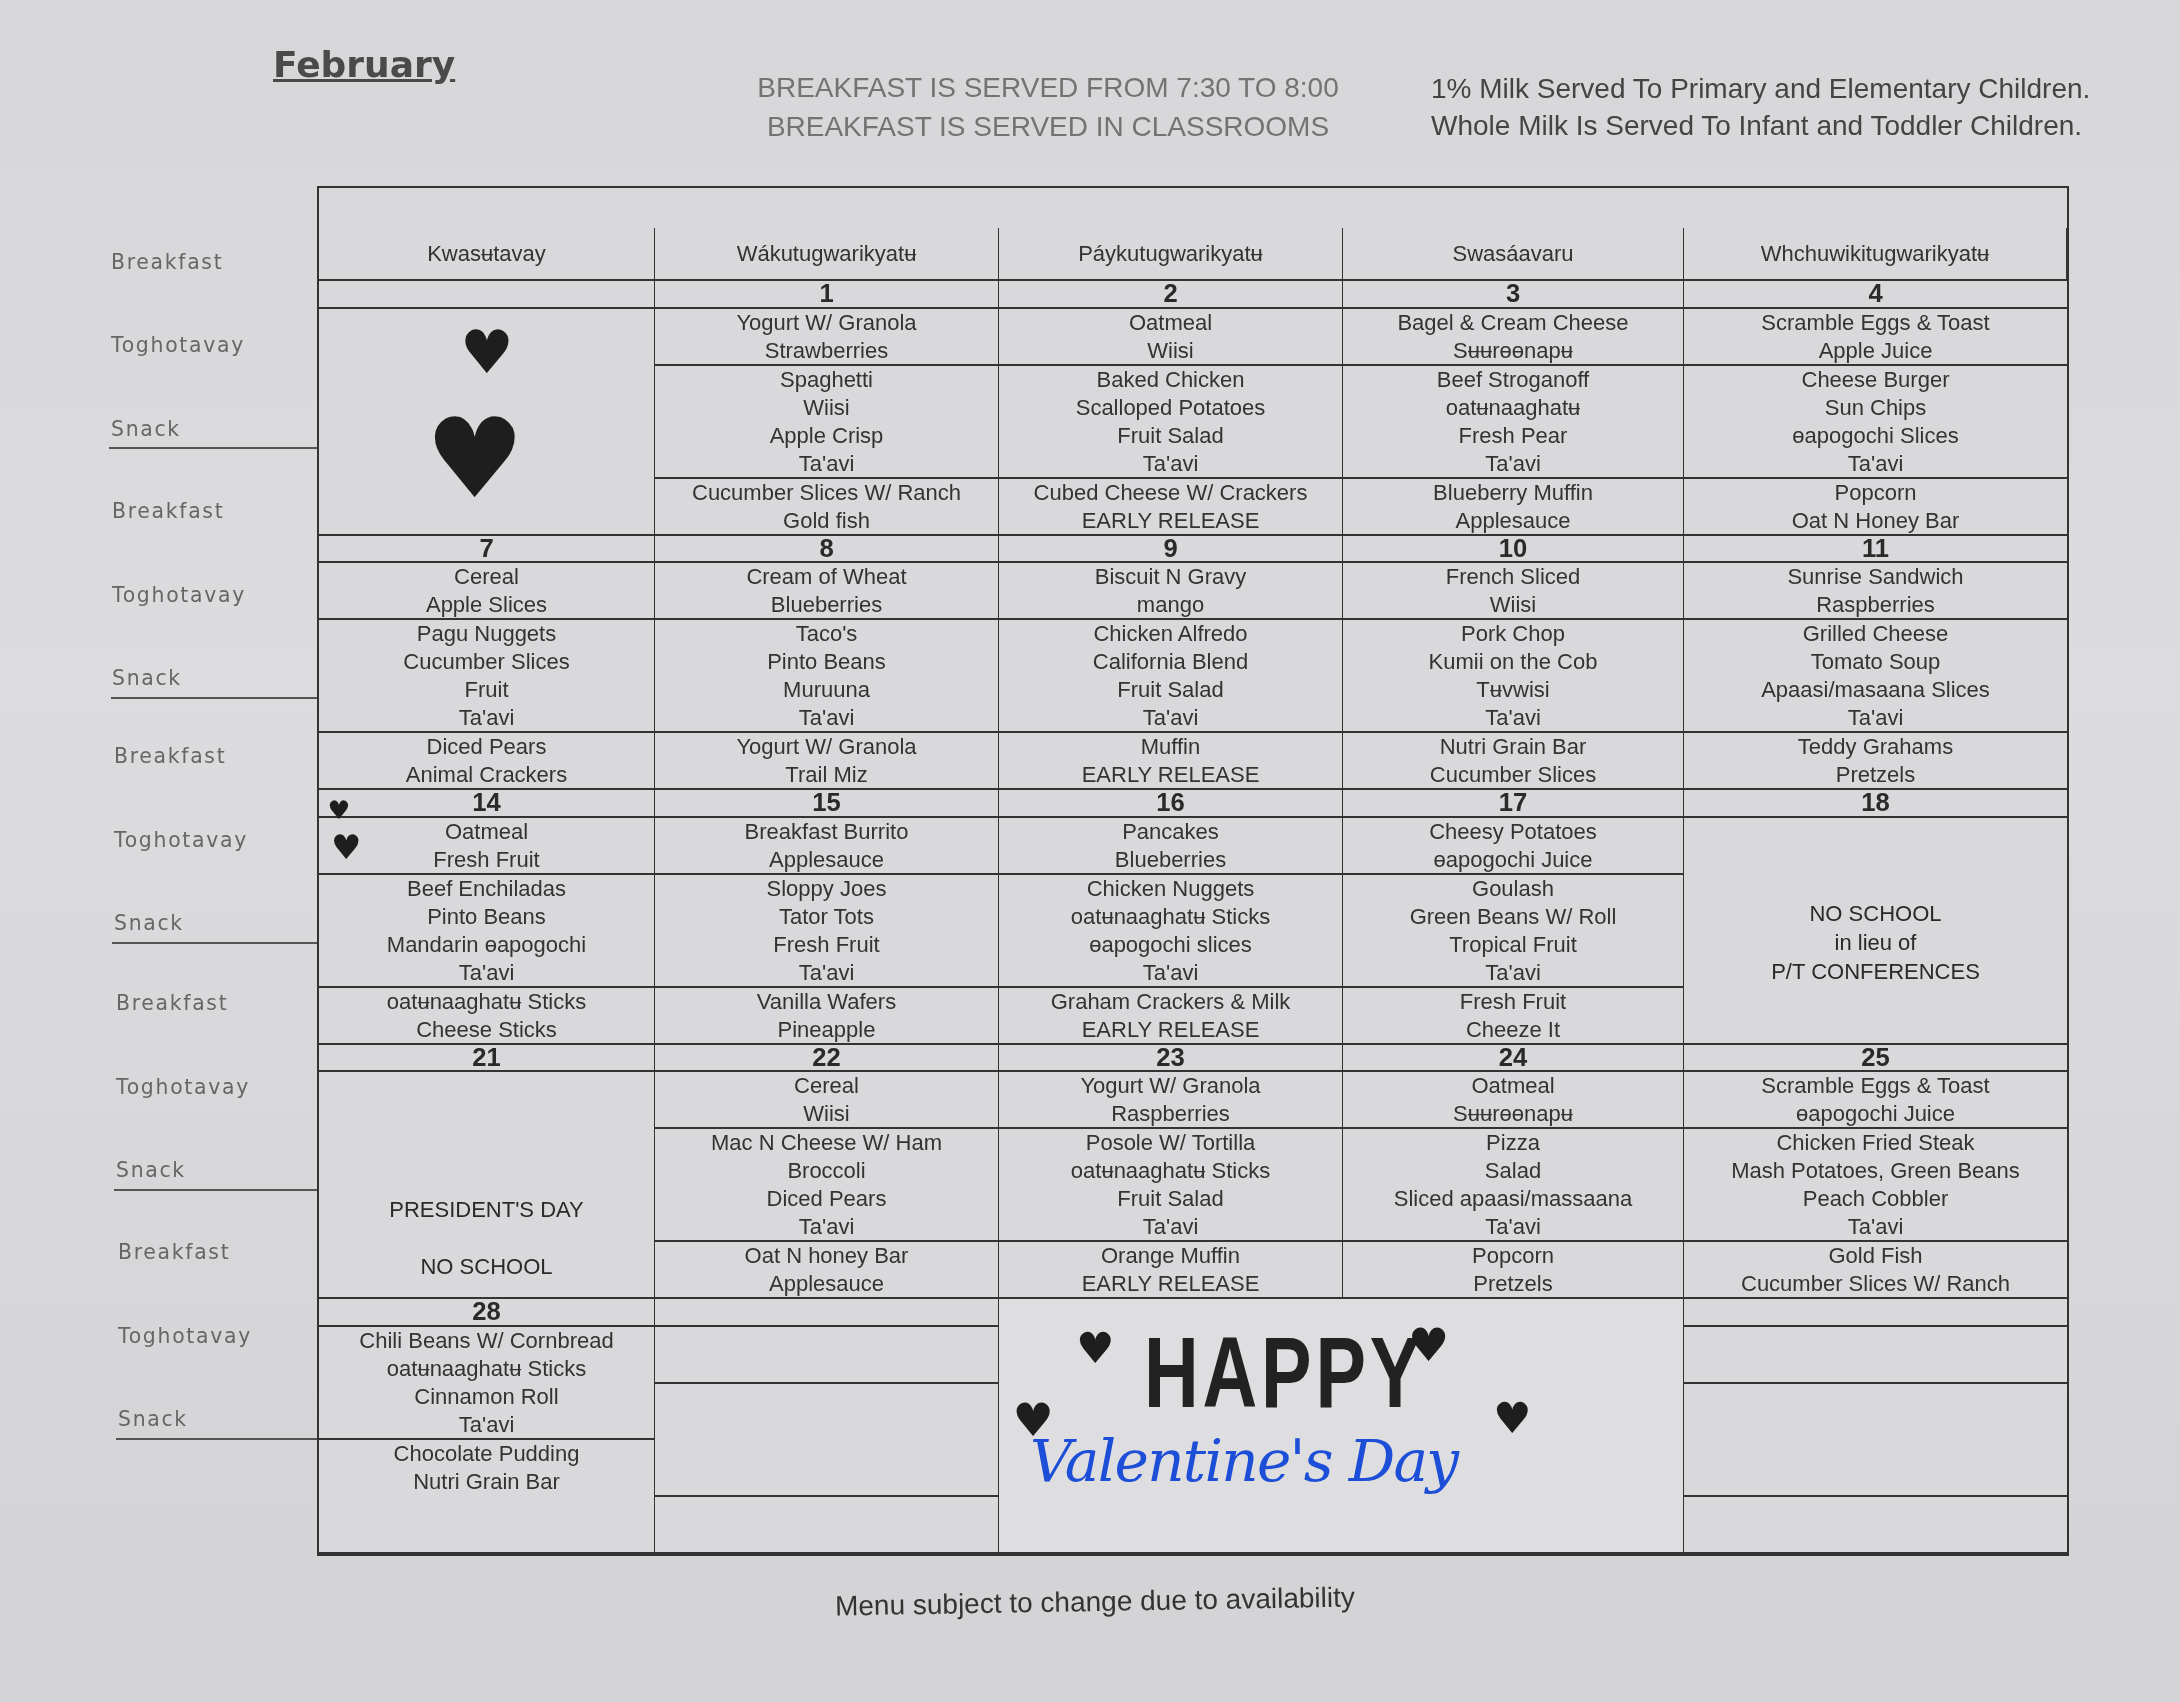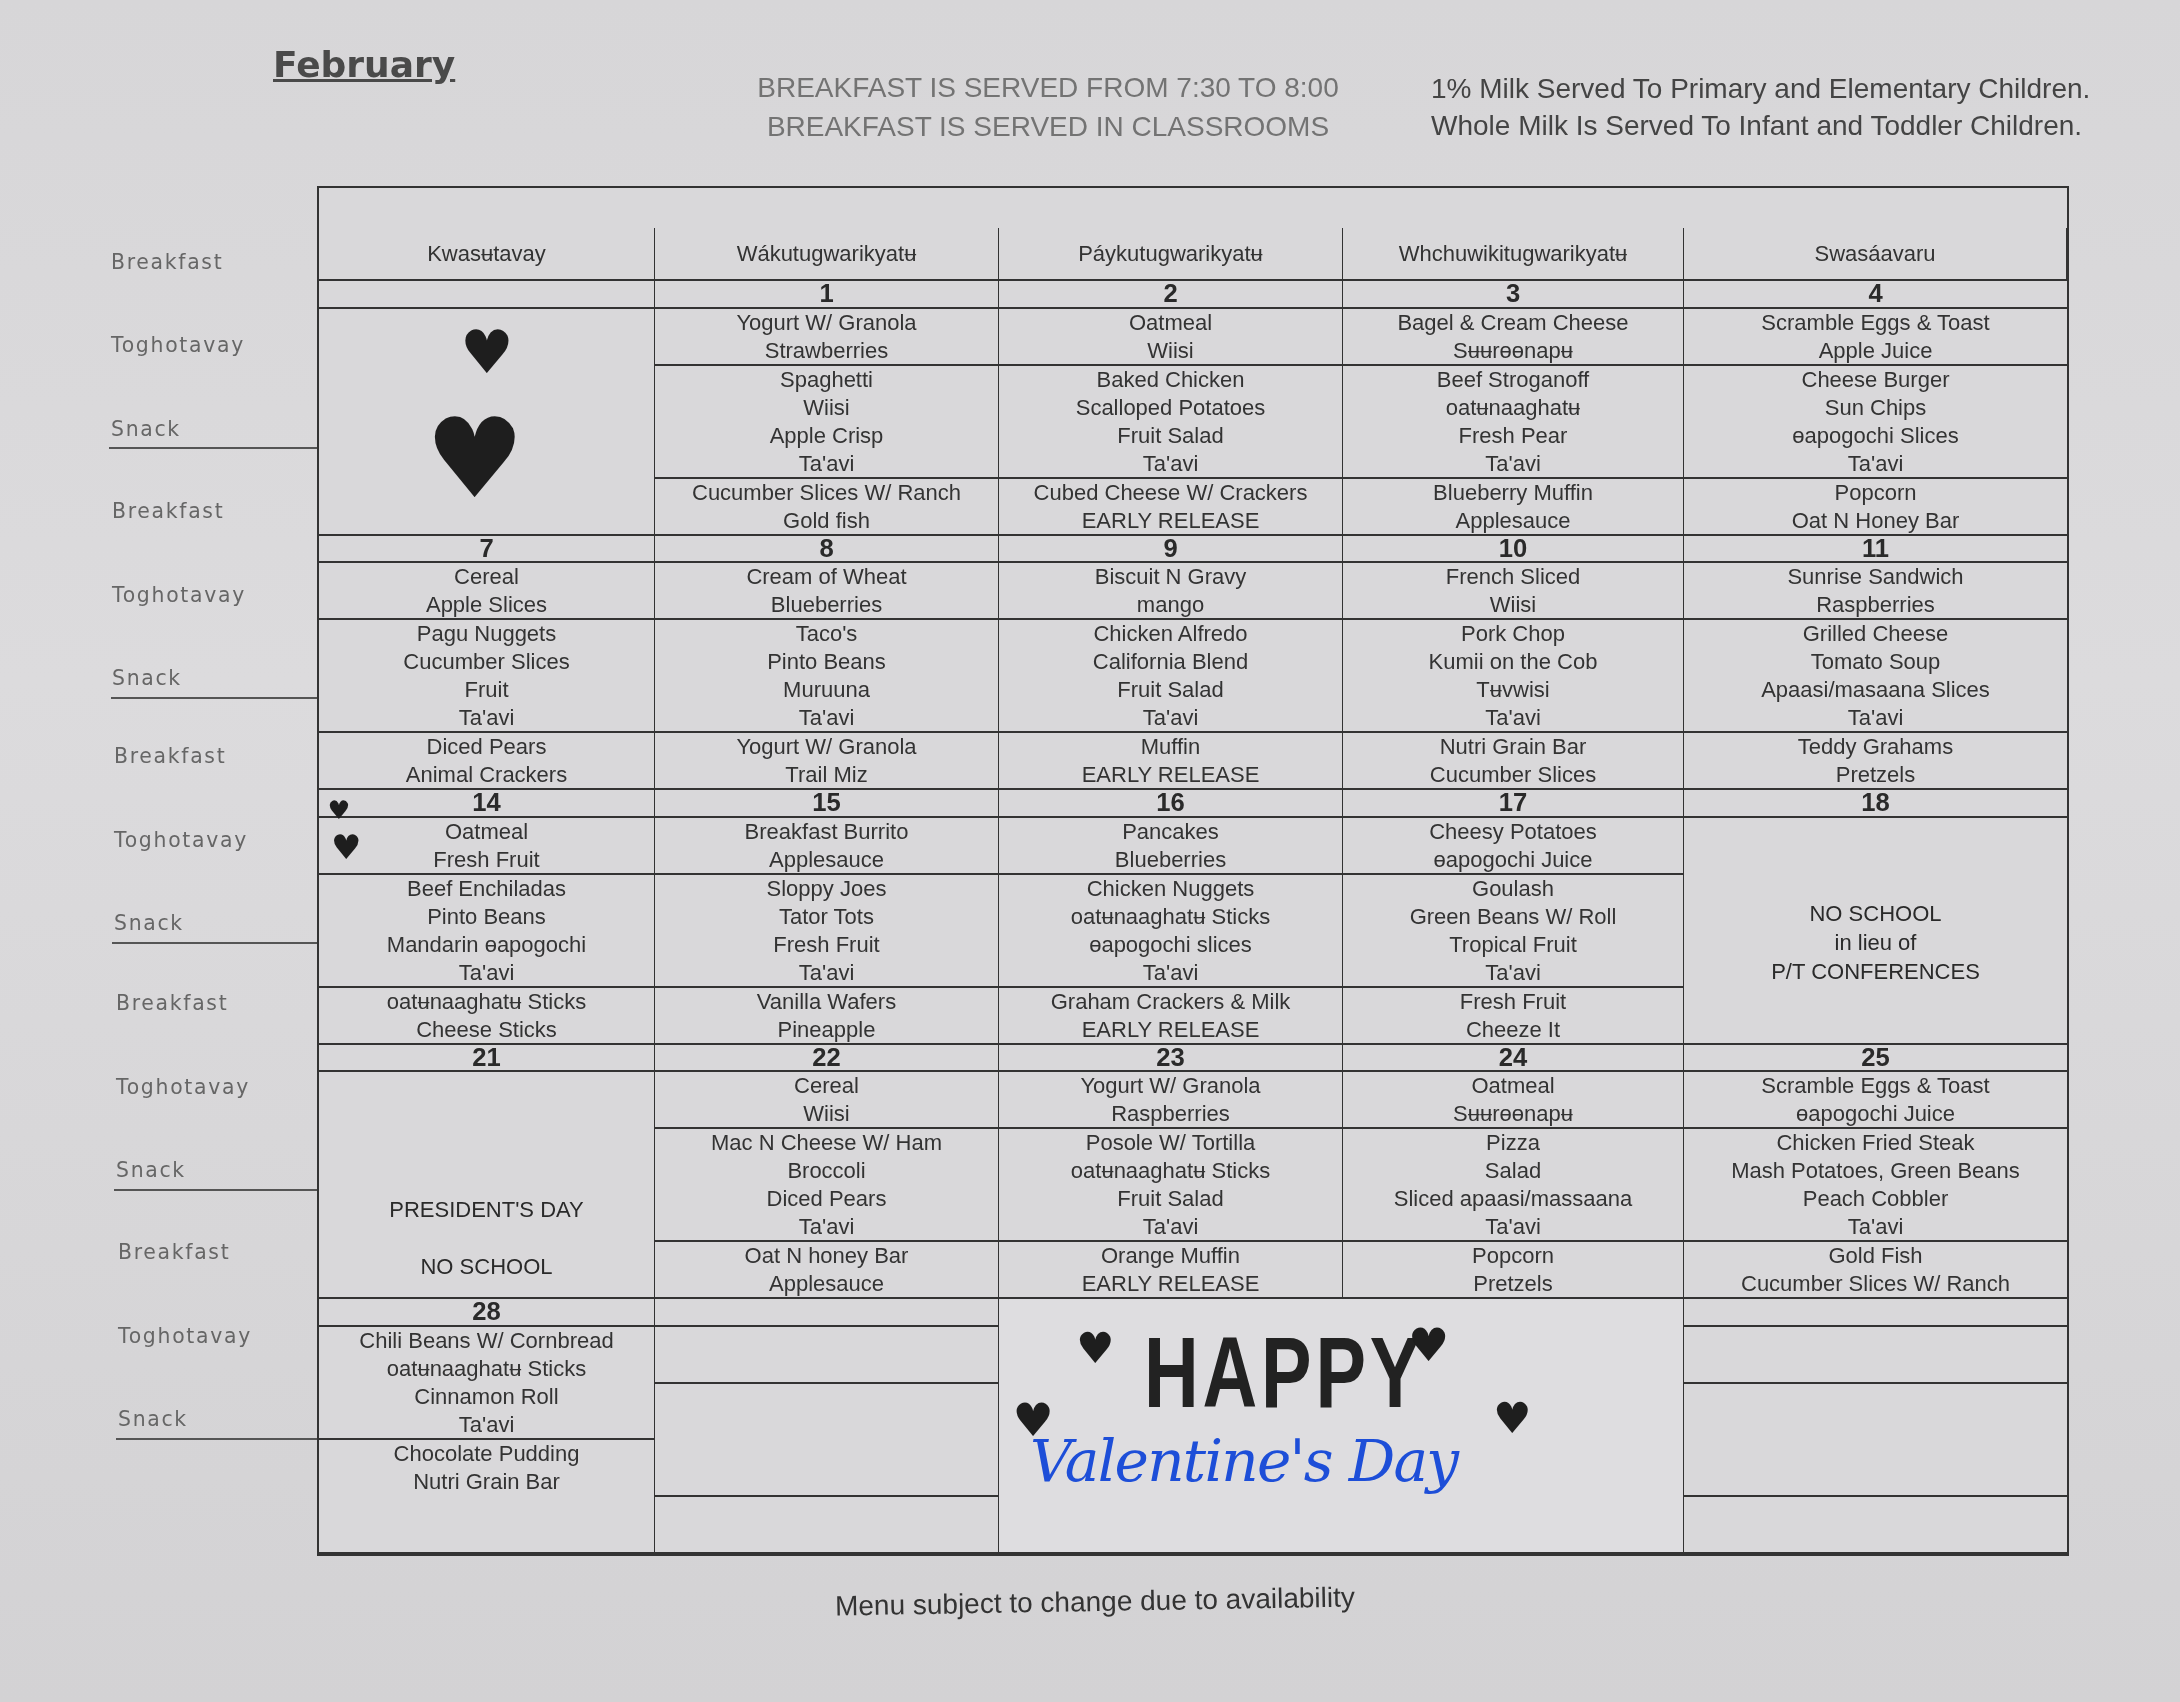--- a/index.html
+++ b/index.html
@@ -122,22 +122,22 @@
     <div class="row-label" style="left: 118px; top: 1240px;">Breakfast</div>
     <div class="row-label" style="left: 118px; top: 1324px;">Toghotavay</div>
     <div class="row-label" style="left: 118px; top: 1407px;">Snack</div>
     <div class="week-rule" style="left: 116px; top: 1438px; width: 213px;"></div>
   </div>
 
 <div class="grid" id="grid">
   <div class="hdr">Kwasʉtavay</div>
   <div class="hdr">Wákutugwarikyatʉ</div>
   <div class="hdr">Páykutugwarikyatʉ</div>
+  <div class="hdr">Swasáavaru</div>
   <div class="hdr">Whchuwikitugwarikyatʉ</div>
-  <div class="hdr">Swasáavaru</div>
 <div class="day">
       <div class="num"></div>
       <div class="hearts-cell">
         <span class="heart" style="left: 141px; top: 8.5px; font-size: 60px;">♥</span>
         <span class="heart" style="left: 106px; top: 85px; font-size: 111px;">♥</span>
       </div>
     </div>
     <div class="day">
       <div class="num">1</div>
       <div class="slot b">

